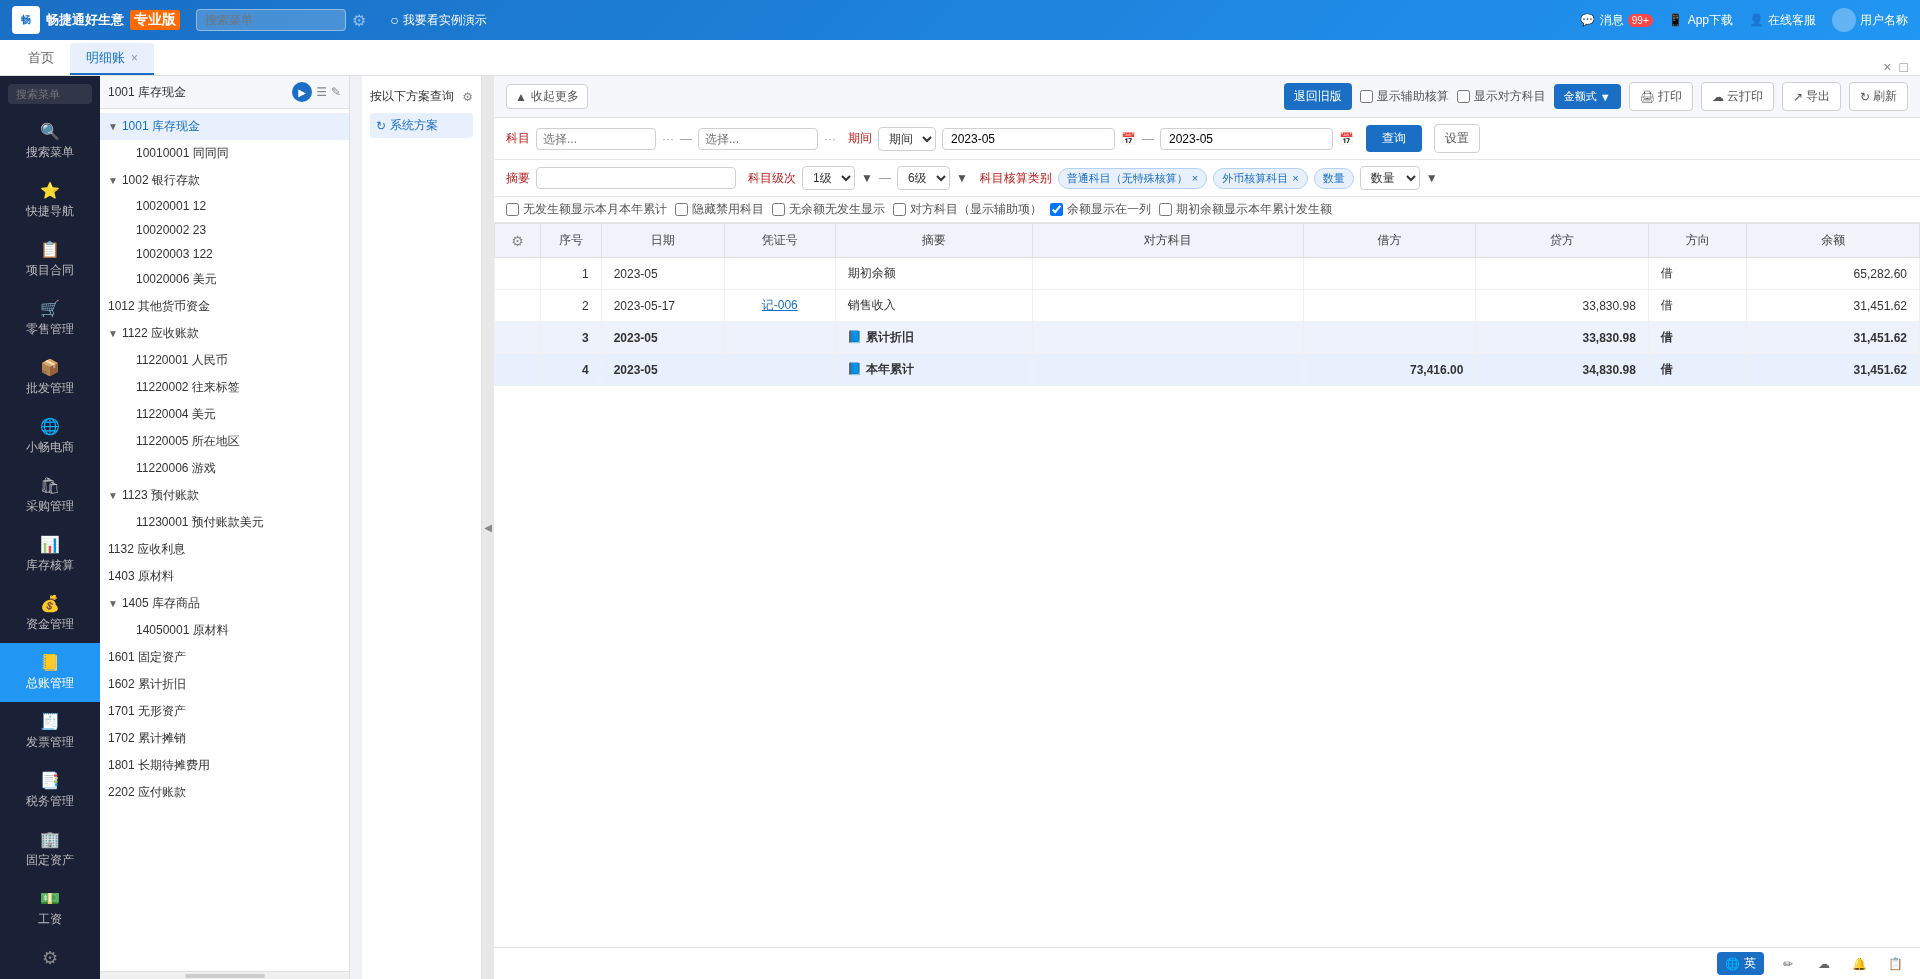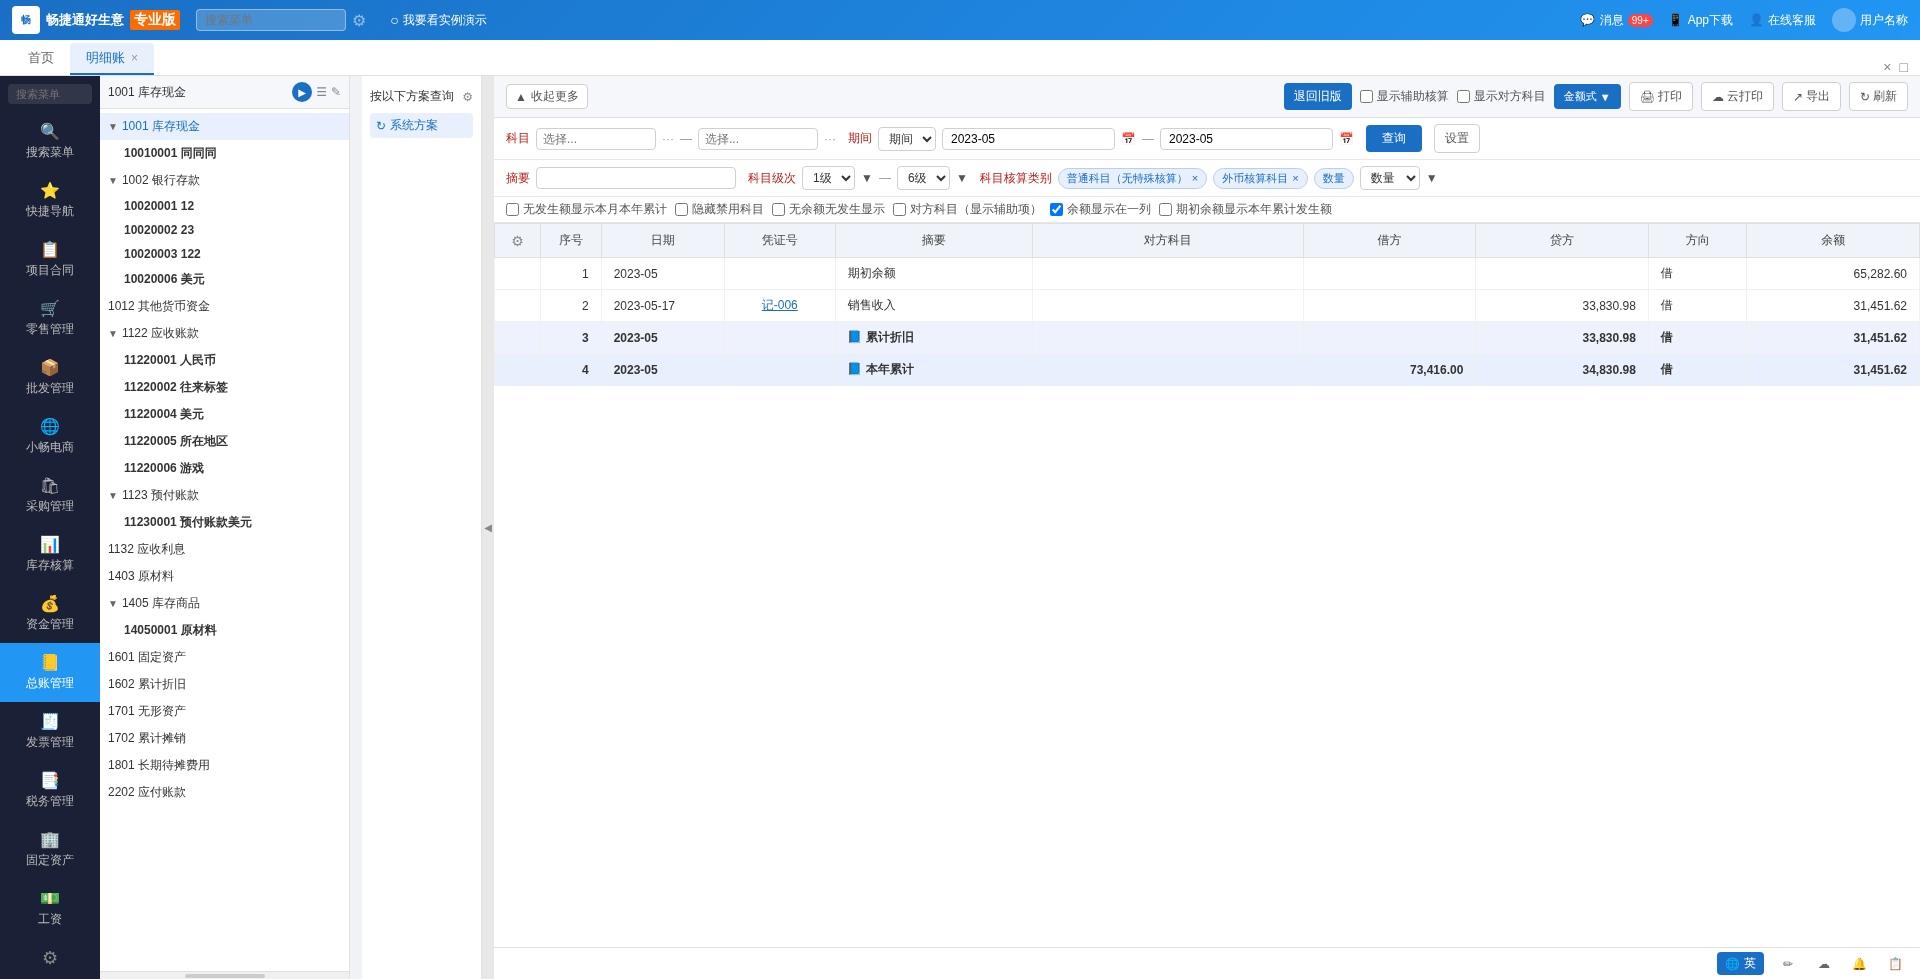--- a/index.html
+++ b/index.html
@@ -145,21 +145,21 @@
       cursor: pointer;
       color: #333;
       display: flex;
       align-items: center;
       gap: 4px;
       white-space: nowrap;
       overflow: hidden;
     }
     .tree-item.selected { background: #e8f0fe; color: #1a6fc4; font-weight: bold; }
     .tree-item.parent { font-weight: 500; padding-left: 8px; }
-    .tree-item.child { padding-left: 24px; font-weight: bold; }
+    .tree-item.child { padding-left: 36px; }
     .tree-toggle { color: #666; font-size: 10px; }
     
     
     .query-side {
       width: 120px;
       background: #fff;
       border-right: 1px solid #e0e0e0;
       padding: 8px;
       margin-left: 12px;
     }

